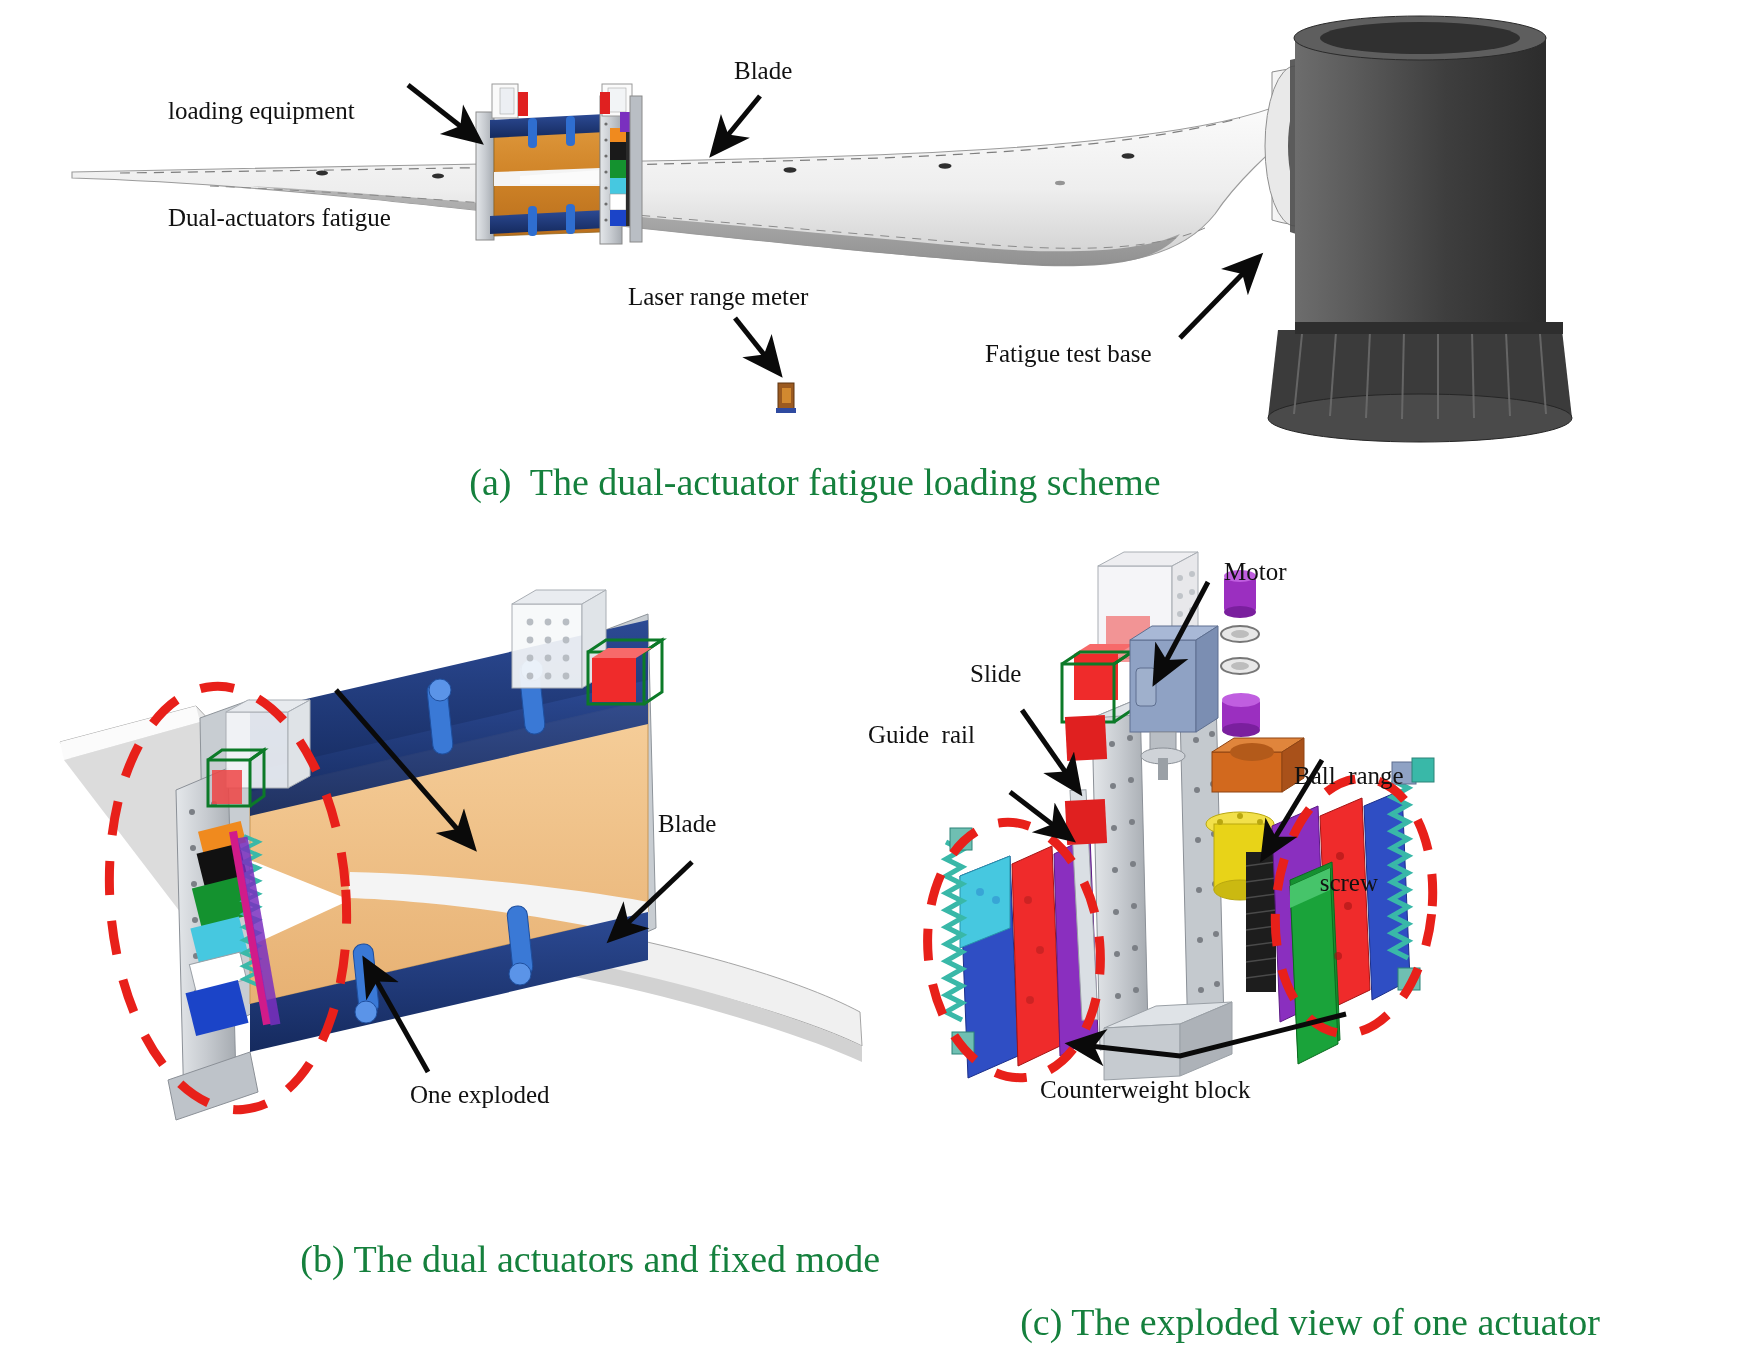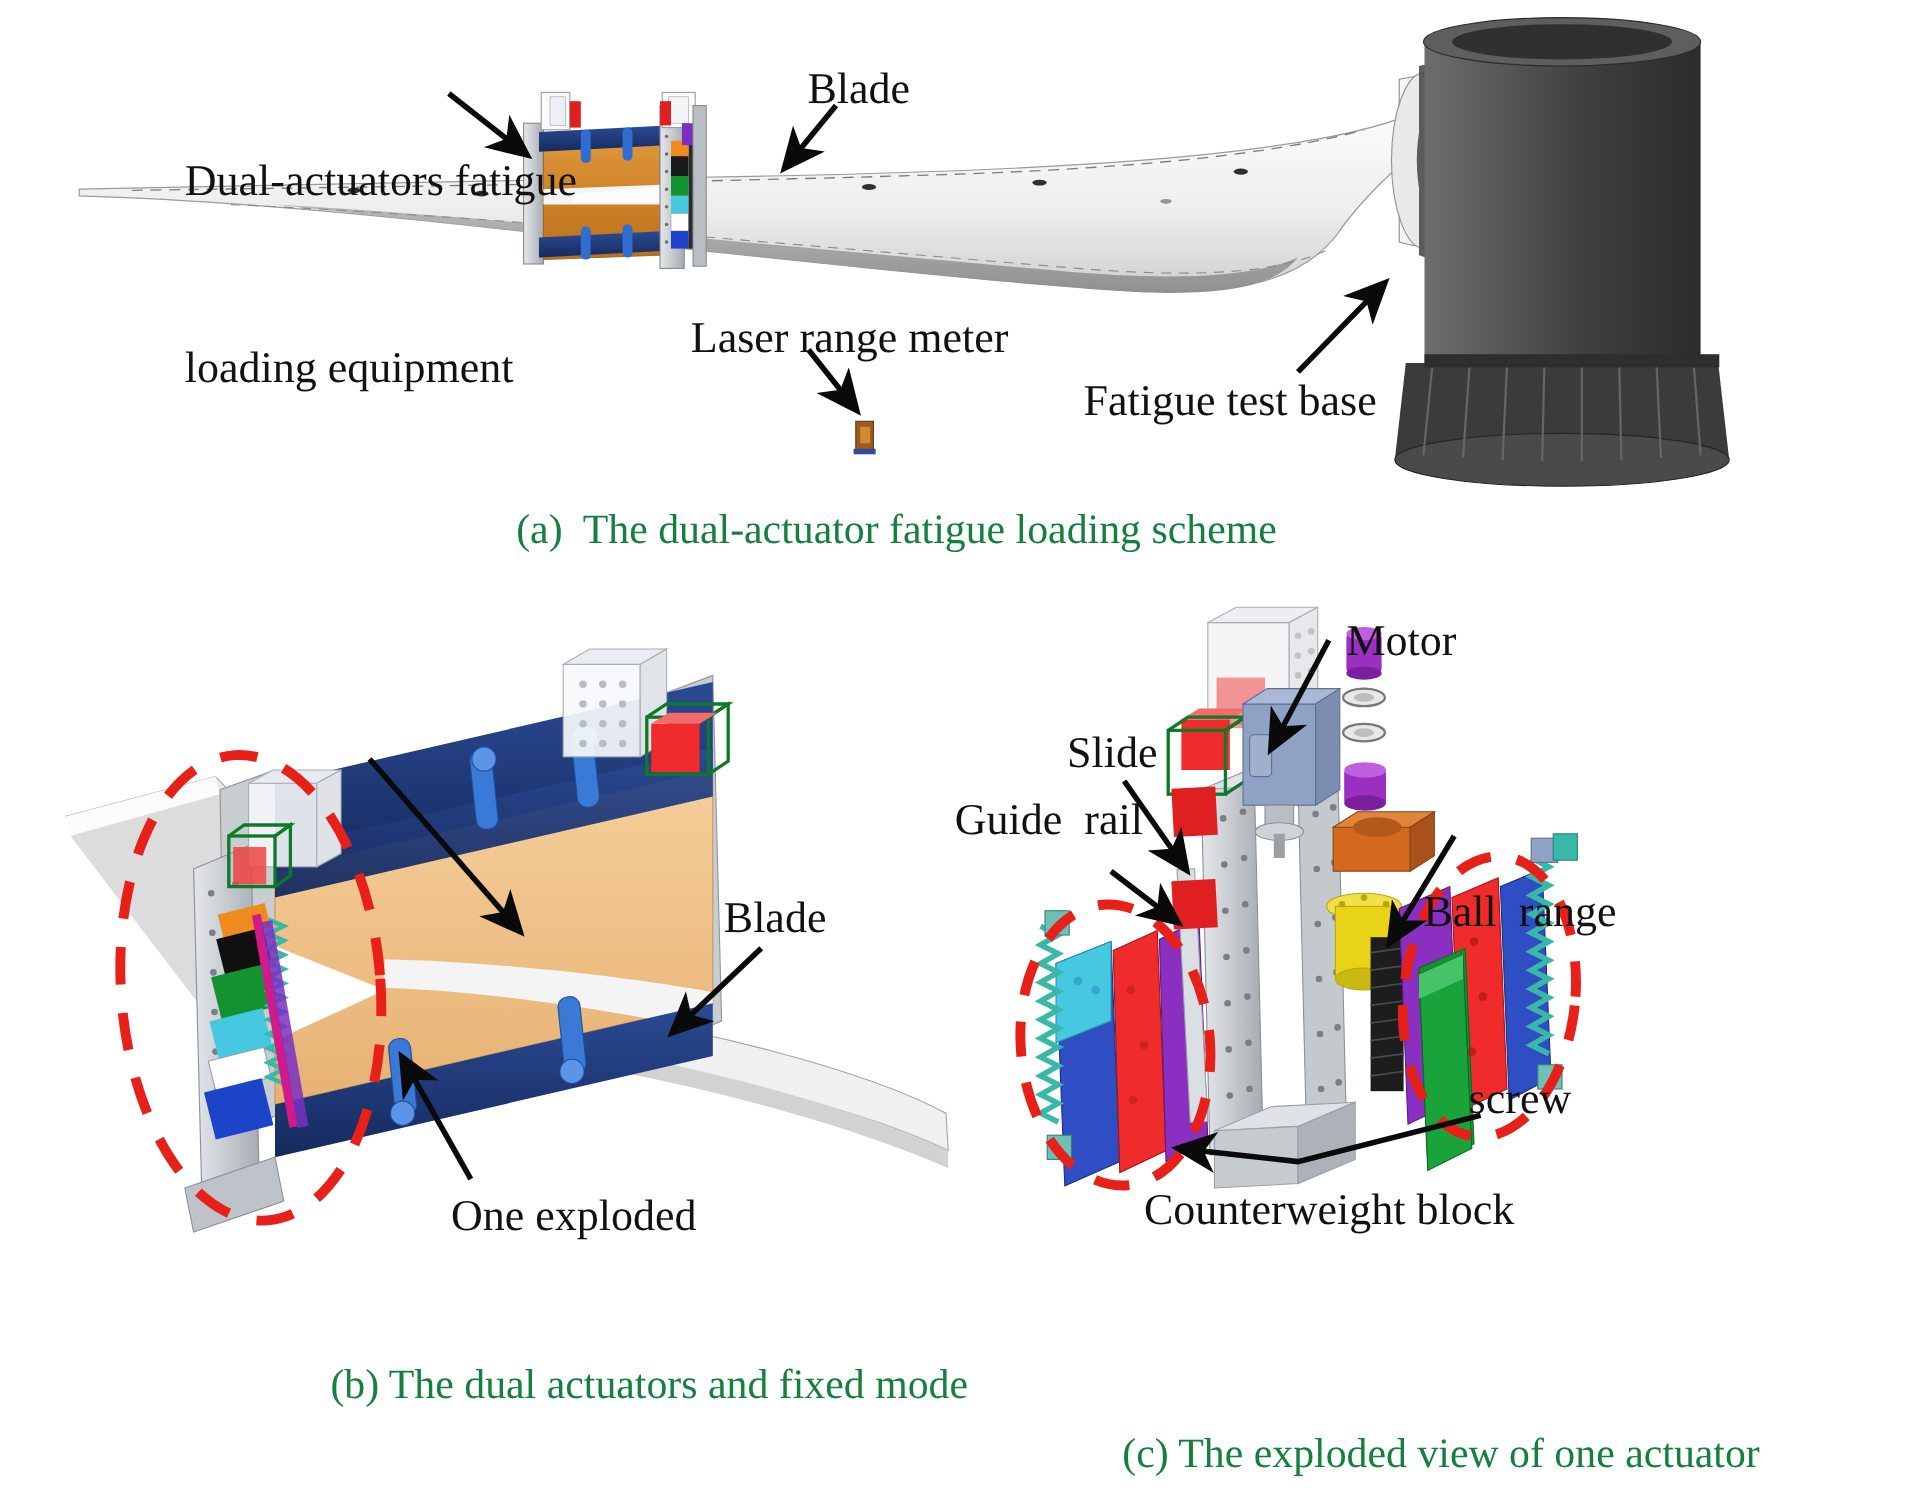--- a/index.html
+++ b/index.html
@@ -15,21 +15,21 @@
     color: #000;
     overflow: hidden;
   }
   .figure-root {
     position: absolute;
     inset: 0;
   }
   .label {
     position: absolute;
     font-family: "Liberation Serif", "DejaVu Serif", serif;
-    font-size: 40px;
+    font-size: 25px;
     line-height: 1.42;
     color: #111;
     white-space: pre;
   }
   .caption {
     position: absolute;
     font-family: "Liberation Serif", "DejaVu Serif", serif;
     font-size: 38px;
     color: #15803d;
     white-space: pre;
@@ -504,22 +504,22 @@
 
       <line x1="1208" y1="582" x2="1156" y2="680" stroke="#0a0a0a" stroke-width="5" marker-end="url(#arrowHead)"></line>
       <line x1="1022" y1="710" x2="1078" y2="790" stroke="#0a0a0a" stroke-width="5" marker-end="url(#arrowHead)"></line>
       <line x1="1010" y1="792" x2="1070" y2="838" stroke="#0a0a0a" stroke-width="5" marker-end="url(#arrowHead)"></line>
       <line x1="1322" y1="760" x2="1264" y2="856" stroke="#0a0a0a" stroke-width="5" marker-end="url(#arrowHead)"></line>
       <path d="M 1346,1014 L 1180,1056 L 1072,1044" fill="none" stroke="#0a0a0a" stroke-width="5" marker-end="url(#arrowHead)"></path>
     </g>
   </svg>
 
   <div class="label" style="left:168px; top:22px;">
+    <div>loading equipment</div>
     <div>Dual-actuators fatigue</div>
-    <div>loading equipment</div>
   </div>
 
   <div class="label" style="left:734px; top:53px;">Blade</div>
 
   <div class="label" style="left:628px; top:279px;">Laser range meter</div>
 
   <div class="label" style="left:985px; top:336px;">Fatigue test base</div>
 
   <div class="caption caption-a">(a)  The dual-actuator fatigue loading scheme</div>
 

